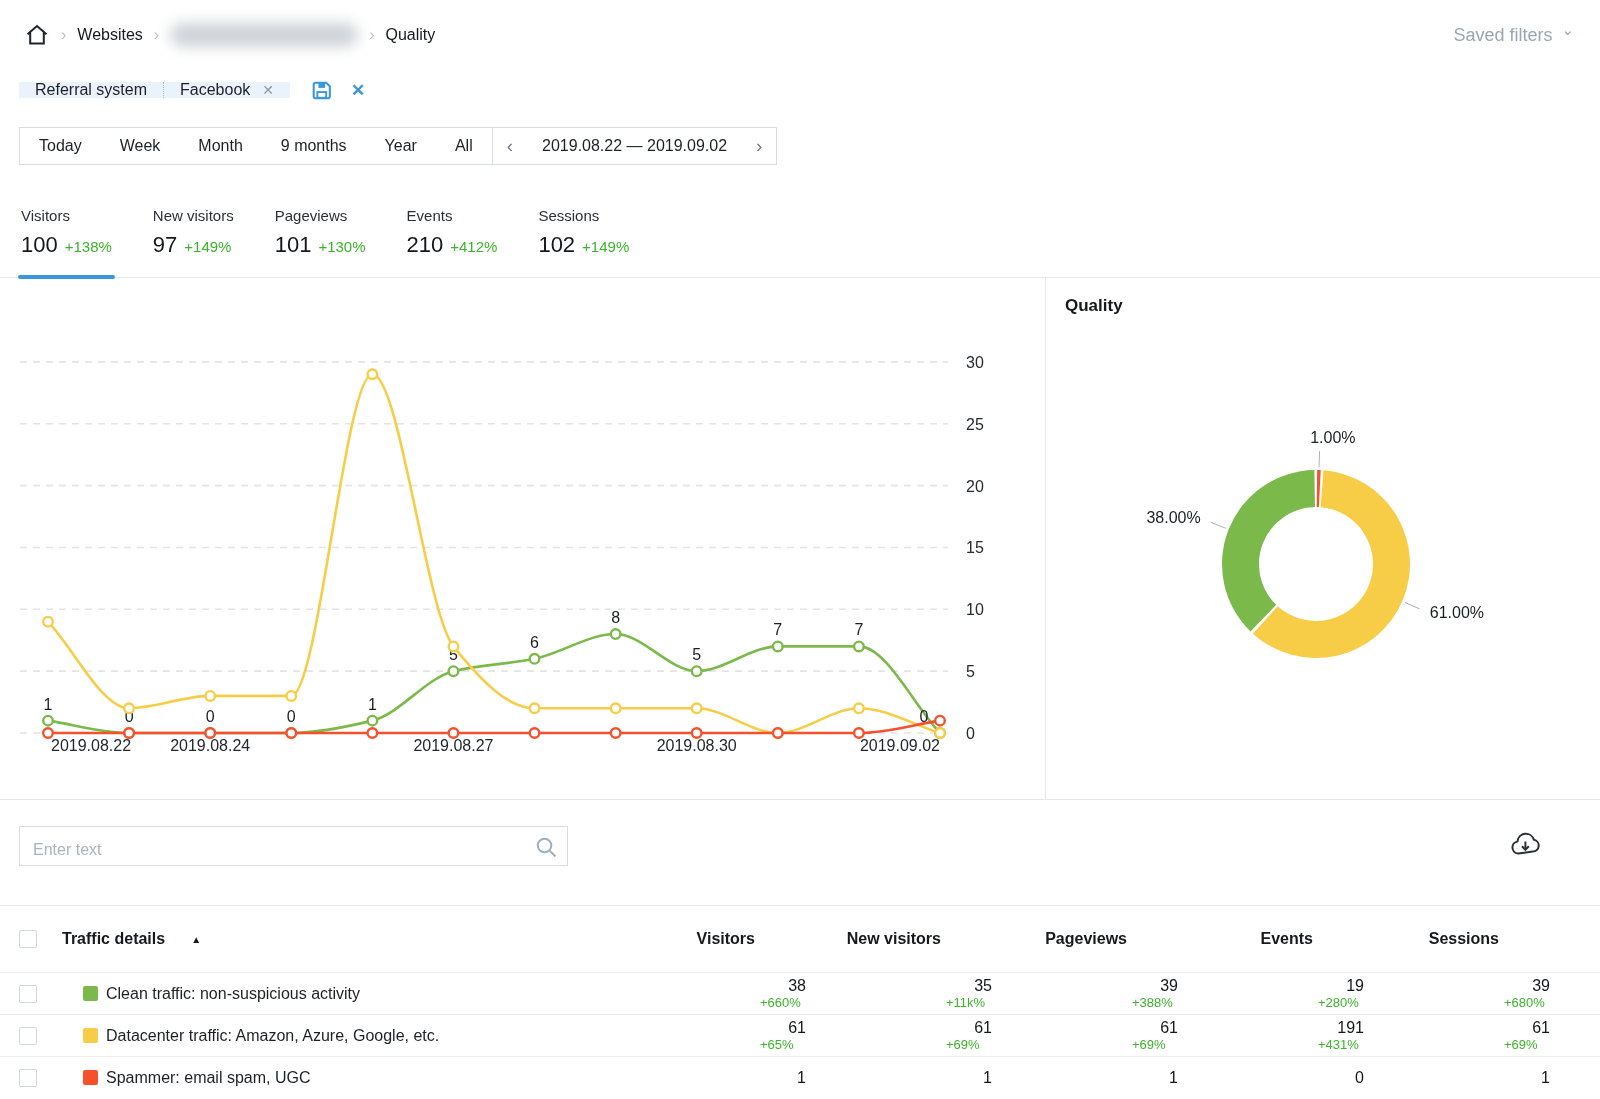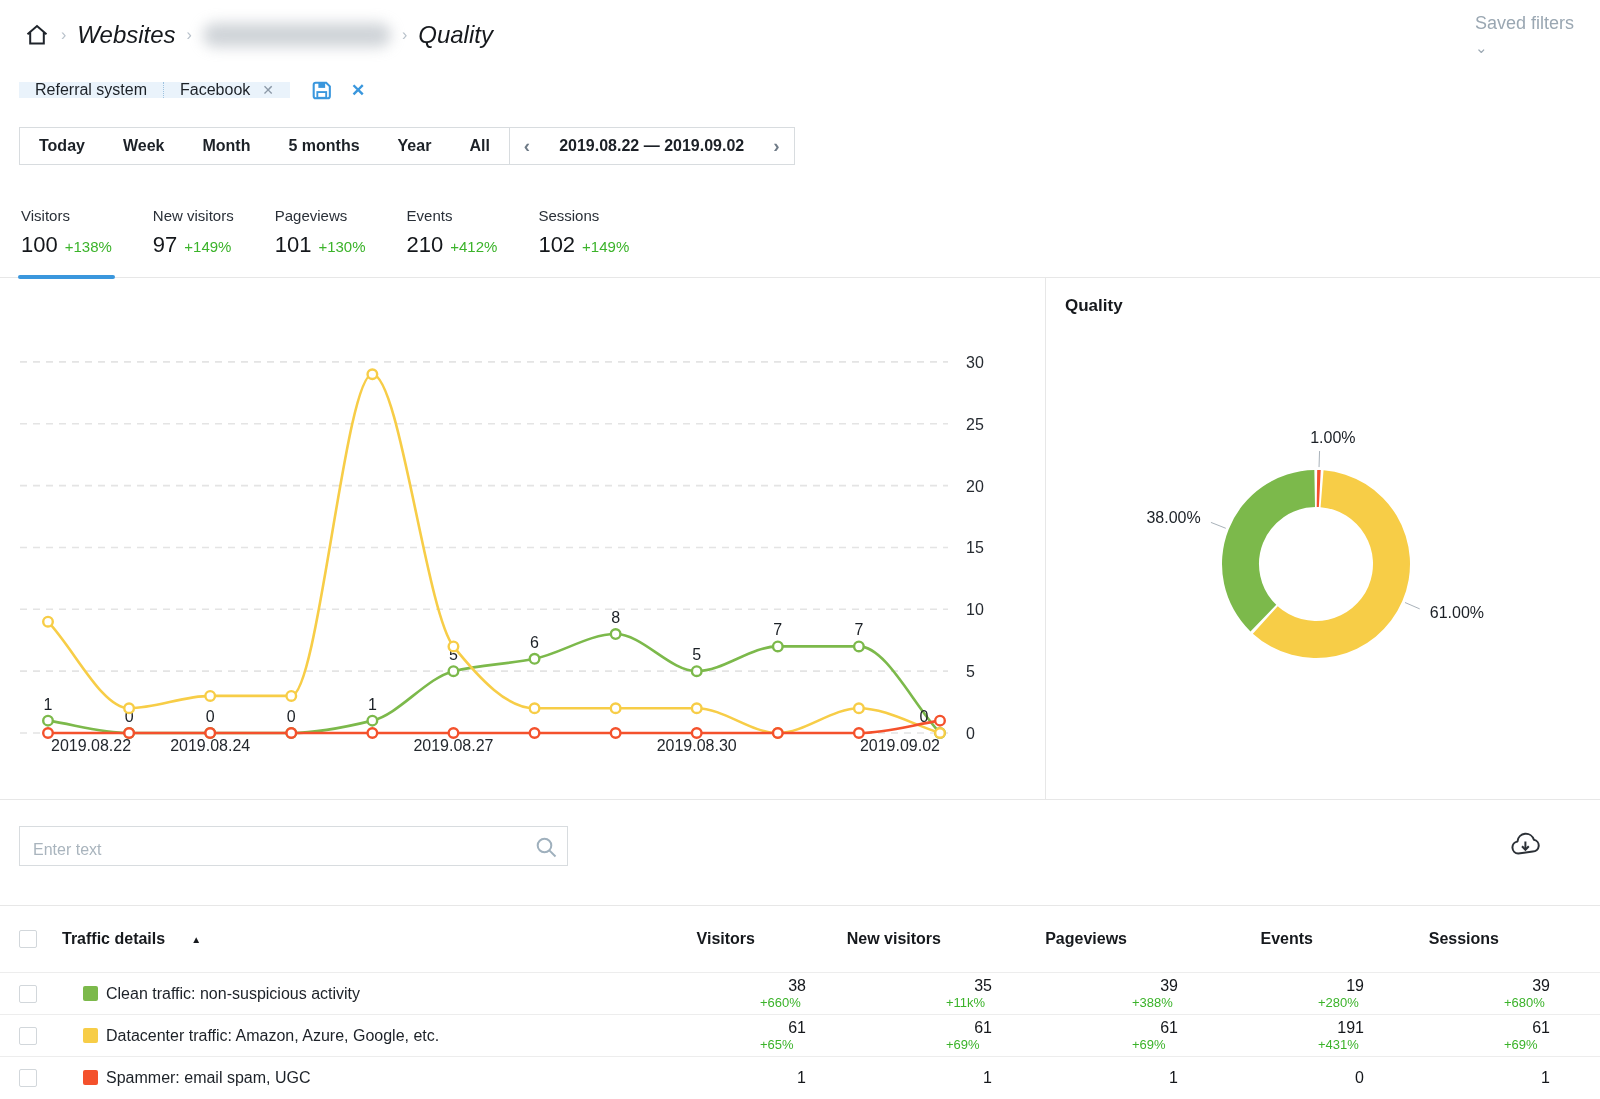--- a/index.html
+++ b/index.html
@@ -1,36 +1,36 @@
 <!DOCTYPE html>
 <html><head>
 <meta charset="utf-8">
 <style>
   * { margin:0; padding:0; box-sizing:border-box; }
   html,body { width:1600px; height:1099px; background:#fff; font-family:"Liberation Sans", sans-serif; color:#1c2127; overflow:hidden; position:relative; }
 
   
   .breadcrumb-row { position:absolute; top:16px; left:24px; right:26px; height:38px; display:flex; align-items:center; }
-  .crumb { font-size:24px; color:#16191d;font-style:italic; }
+  .crumb { font-size:16px; color:#16191d; }
   .crumb-sep { margin:0 11px; color:#b9c2cb; font-size:16px; }
   .blur-blob { width:188px; height:24px; border-radius:12px; background:#a8b0b8; filter:blur(7px); opacity:.55; }
-  .saved-filters { margin-left:auto; display:flex; align-items:flex-start; gap:9px; color:#9aa7b2; font-size:18px; cursor:pointer;flex-direction:column; }
+  .saved-filters { margin-left:auto; display:flex; align-items:flex-start; gap:9px; color:#9aa7b2; font-size:18px; cursor:pointer; }
   .saved-chevron { font-size:15px; margin-top:-4px; }
 
   
   .chips-row { position:absolute; top:74px; left:19px; height:32px; display:flex; align-items:center; }
   .chip-group { display:flex; align-items:stretch; background:#eaf3fb; height:16px; }
   .chip { display:flex; align-items:center; padding:0 16px; font-size:16px; color:#1c2127; }
   .chip + .chip { border-left:1px dotted #9fc3e0; }
   .chip-x { margin-left:12px; color:#8b98a6; font-size:14px; cursor:pointer; }
   .save-filter-btn { margin-left:19px; cursor:pointer; display:flex; }
   .clear-filter-btn { margin-left:17px; color:#3a97dd; font-size:17px; font-weight:bold; cursor:pointer; }
 
   
-  .time-bar { position:absolute; top:127px; left:19px; height:38px; display:flex; font-size:16px;font-weight:bold; }
+  .time-bar { position:absolute; top:127px; left:19px; height:38px; display:flex; font-size:16px; }
   .tb-box { display:flex; align-items:center; border:1px solid #d8dcdf; height:38px; background:#fff; }
   .tb-box.nav { margin-left:-1px; }
   .preset { padding:0 19px; cursor:pointer; color:#1c2127; }
   .nav-arrow { padding:0 14px; color:#6f7b87; font-size:19px; cursor:pointer; }
   .range-text { margin:0 15px; color:#1c2127; }
 
   
   .metrics-row { position:absolute; top:190px; left:0; right:0; height:88px; border-bottom:1px solid #e7e7e7; display:flex; padding-left:21px; }
   .metric { position:relative; padding-top:17px; margin-right:41px; cursor:pointer; }
   .m-label { font-size:15px; color:#2a3038; margin-bottom:8px; }
@@ -105,21 +105,21 @@
     </svg>
   </span>
   <span class="clear-filter-btn">✕</span>
 </div>
 
 <div class="time-bar">
   <div class="tb-box presets" id="presets">
       <span class="preset">Today</span>
       <span class="preset">Week</span>
       <span class="preset">Month</span>
-      <span class="preset">5 months</span>
+      <span class="preset">9 months</span>
       <span class="preset">Year</span>
       <span class="preset">All</span>
     </div>
   <div class="tb-box nav">
     <span class="nav-arrow">‹</span>
     <span class="range-text">2019.08.22 — 2019.09.02</span>
     <span class="nav-arrow">›</span>
   </div>
 </div>
 

